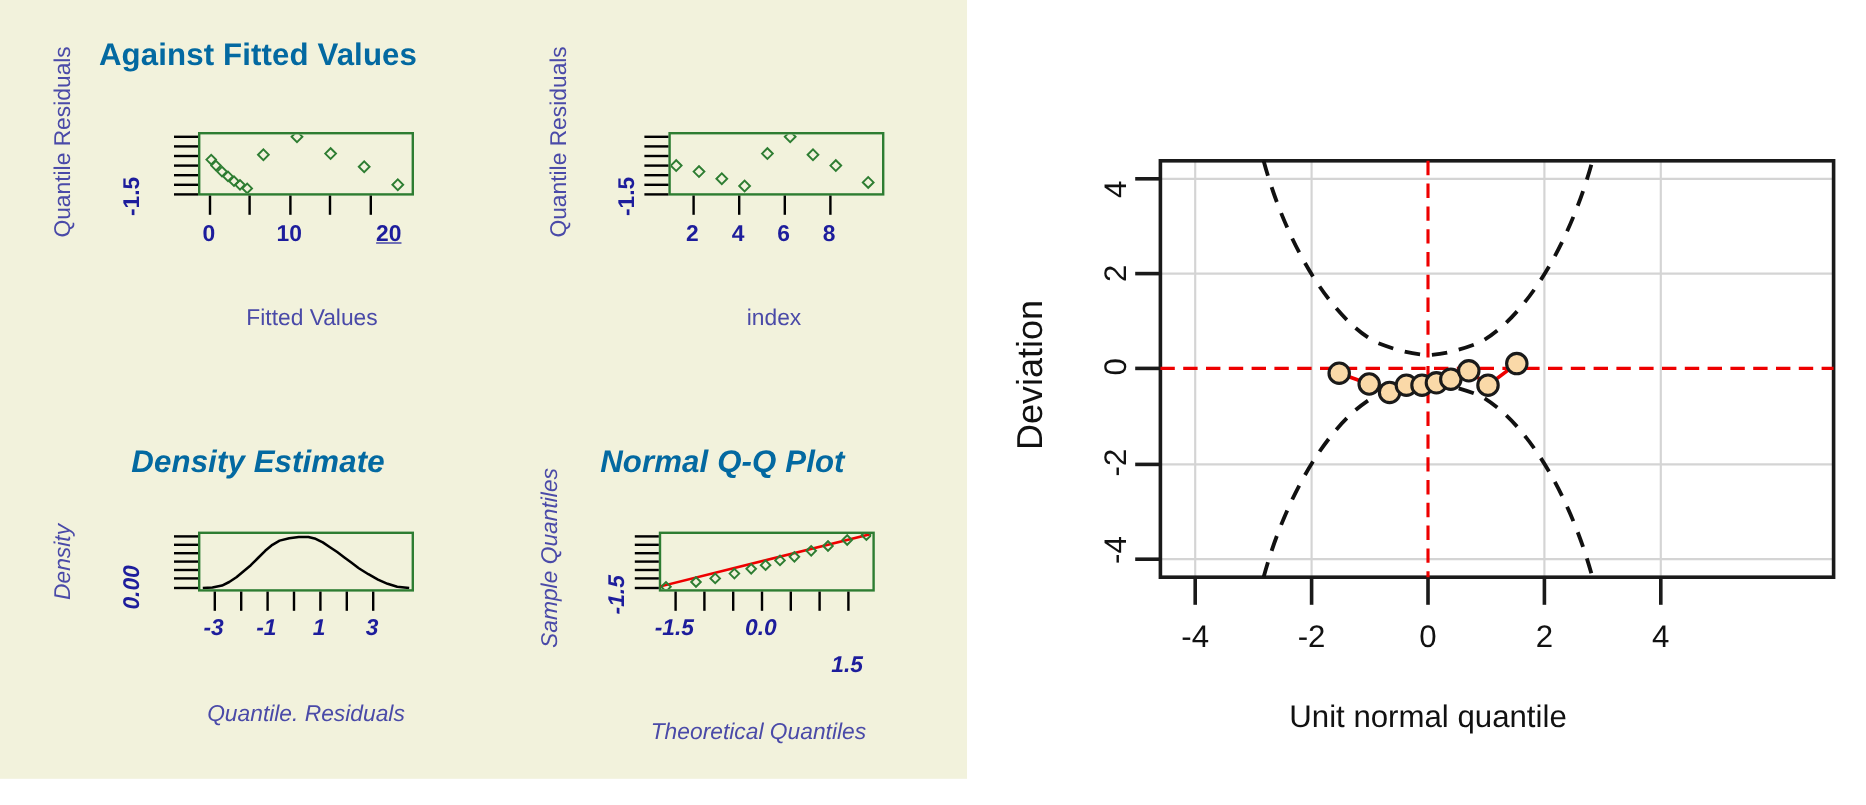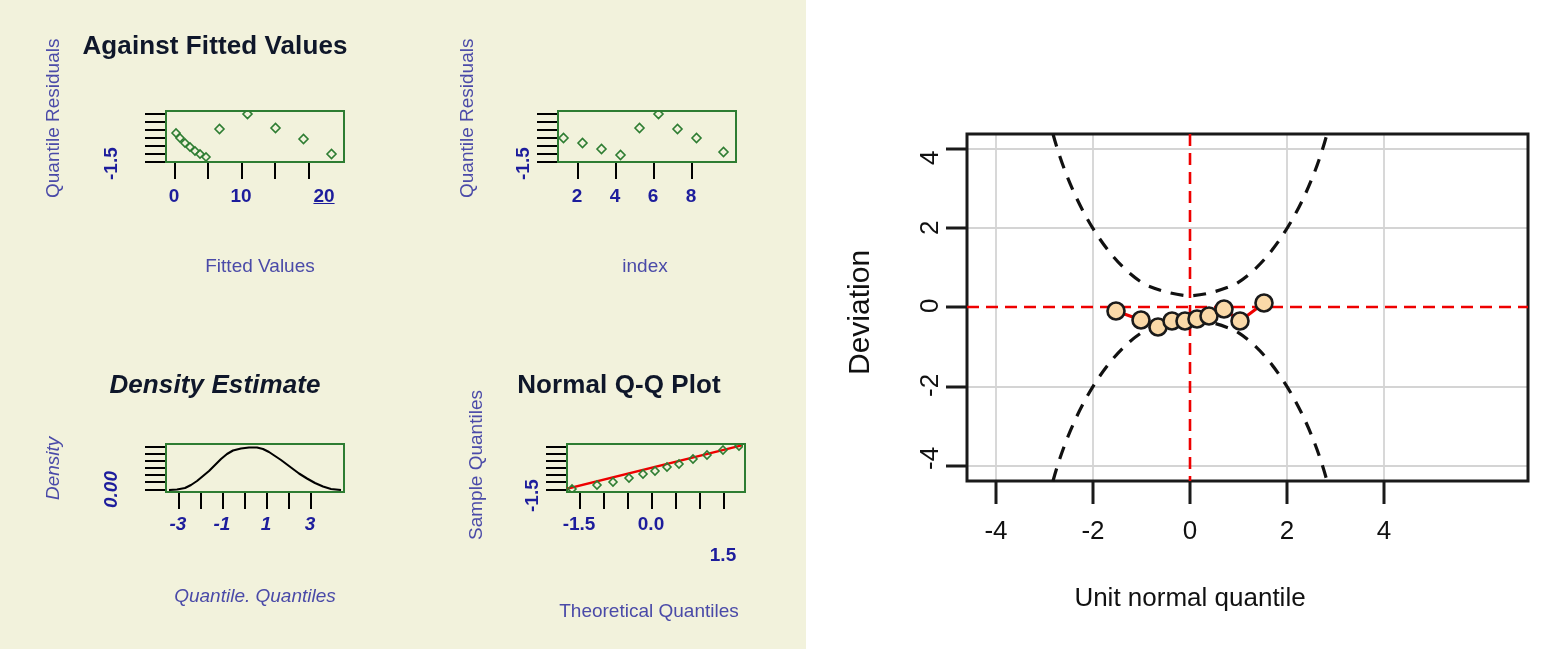--- a/index.html
+++ b/index.html
@@ -8,21 +8,21 @@
        overflow:hidden;}
 
   
   #diag-panel{
     position:absolute;left:0;top:0;width:806px;height:649px;
     background:#f2f2dc;
   }
   .quad{position:absolute;}
   .quad-title{
     position:absolute;width:100%;text-align:center;
-    color:#0f172a;font-weight:bold;font-size:26px;
+    color:#0369a1;font-weight:bold;font-size:26px;
     letter-spacing:0.1px;white-space:nowrap;
   }
   .ylab{
     position:absolute;color:#4a4aa8;font-size:19px;
     transform:rotate(-90deg);transform-origin:left top;
     white-space:nowrap;
   }
   .ynum{
     position:absolute;color:#1d1d9c;font-size:19px;font-weight:bold;
     transform:rotate(-90deg);transform-origin:left top;white-space:nowrap;
@@ -183,24 +183,24 @@
     <div class="xtickmark" style="left:244px;top:153px;height:16px;"></div>
     <div class="xtickmark" style="left:266px;top:153px;height:16px;"></div>
     <div class="xtickmark" style="left:288px;top:153px;height:16px;"></div>
     <div class="xtickmark" style="left:310px;top:153px;height:16px;"></div>
 
     <div class="xticklab" style="left:178px;top:173px;">-3</div>
     <div class="xticklab" style="left:222px;top:173px;">-1</div>
     <div class="xticklab" style="left:266px;top:173px;">1</div>
     <div class="xticklab" style="left:310px;top:173px;">3</div>
 
-    <div class="xlab" style="top:245px;left:65px;width:380px;">Quantile. Quantiles</div>
+    <div class="xlab" style="top:245px;left:65px;width:380px;">Quantile. Residuals</div>
   </div>
 
-  <div class="quad" style="left:429px;top:340px;width:386px;height:309px;">
+  <div class="quad" style="left:412px;top:340px;width:386px;height:309px;font-style:italic;">
 
     <div class="quad-title" style="top:29px;left:0;width:380px;">Normal Q-Q Plot</div>
 
     <div class="ylab" style="left:36px;top:200px;">Sample Quantiles</div>
 
     <div class="ynum" style="left:92px;top:172px;">-1.5</div>
 
     <div class="plotbox" style="left:137px;top:103px;width:180px;height:50px;">
       <svg width="176" height="46" viewBox="0 0 176 46" style="position:absolute;left:-1px;top:0;">
         <line x1="-1" y1="44" x2="176" y2="0" stroke="#ee0000" stroke-width="2.2"></line>

